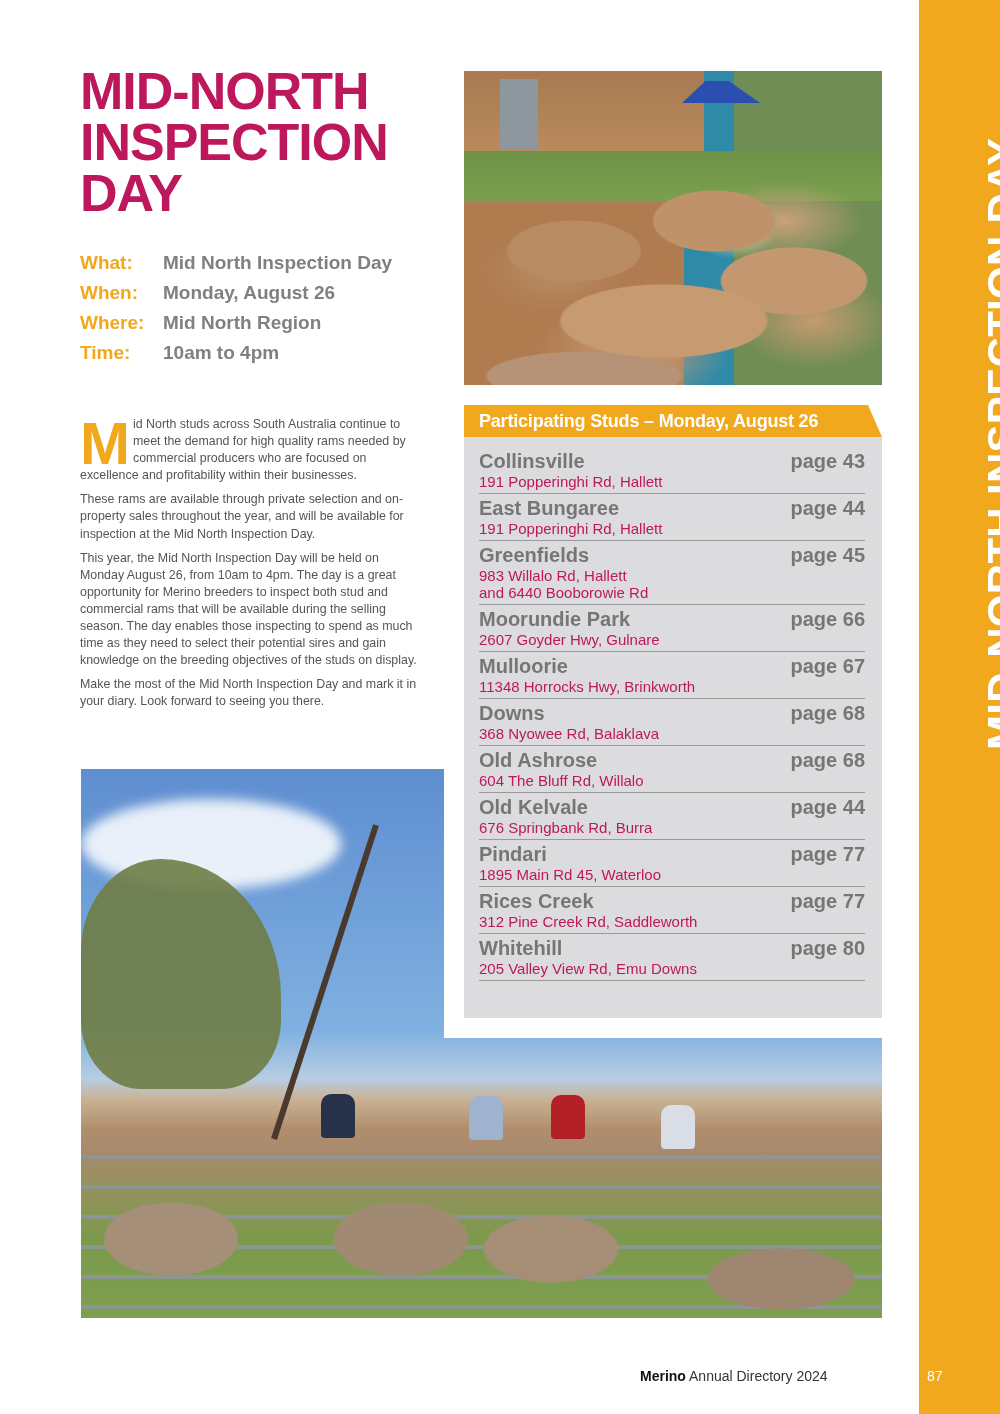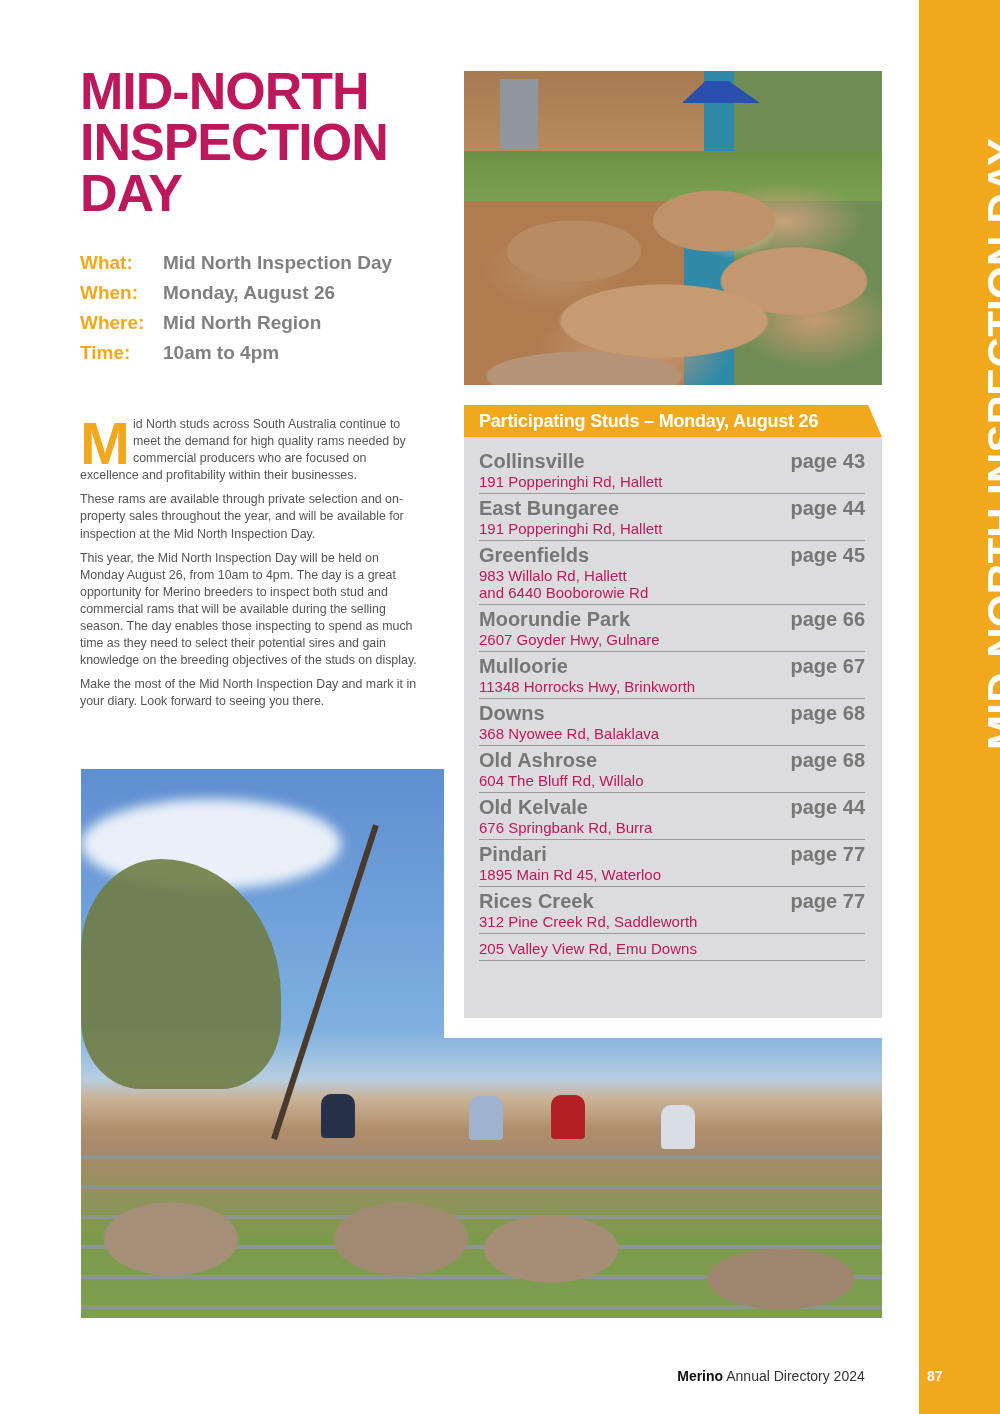--- a/index.html
+++ b/index.html
@@ -110,26 +110,26 @@
     left: 919px; top: 0; width: 81px; height: 1414px; background: #f2a81d;
   }
   .sidebar-text {
     position: absolute; left: 62px; top: 750px;
     transform: rotate(-90deg); transform-origin: 0 0;
     white-space: nowrap;
     color: #ffffff; font-weight: bold; font-size: 42px; line-height: 44px; letter-spacing: 0.3px;
   }
   .page-number {
     position: absolute; left: 8px; top: 1368px;
-    color: #ffffff; font-weight: bold; font-size: 14px;
+    color: #ffffff; font-weight: normal; font-size: 14px;
   }
 
   
   .footer {
-    left: 640px; top: 1368px; width: 262px; text-align: center;
+    left: 640px; top: 1368px; width: 262px; text-align: left;
     font-size: 14px; color: #333333;
   }
   .footer .brand { font-weight: bold; color: #111111; }
 </style>
 </head>
 <body>
 
 <h1 class="abs title">
   <span>MID-NORTH</span>
   <span>INSPECTION</span>
@@ -270,20 +270,24 @@
     <div class="stud">
       <div class="stud-row">
           <span class="stud-name">Rices Creek</span>
           <span class="stud-page">page 77</span>
         </div>
       <div class="stud-addr-wrap">
           <div class="stud-addr">312 Pine Creek Rd, Saddleworth</div>
         </div>
     </div>
     <div class="stud">
+      <div class="stud-row">
+          <span class="stud-name">Whitehill</span>
+          <span class="stud-page">page 80</span>
+        </div>
       <div class="stud-addr-wrap">
           <div class="stud-addr">205 Valley View Rd, Emu Downs</div>
         </div>
     </div>
   </div>
 </div>
 
 <div class="abs sidebar">
   <div class="sidebar-text">MID-NORTH INSPECTION DAY</div>
   <div class="page-number">87</div>

